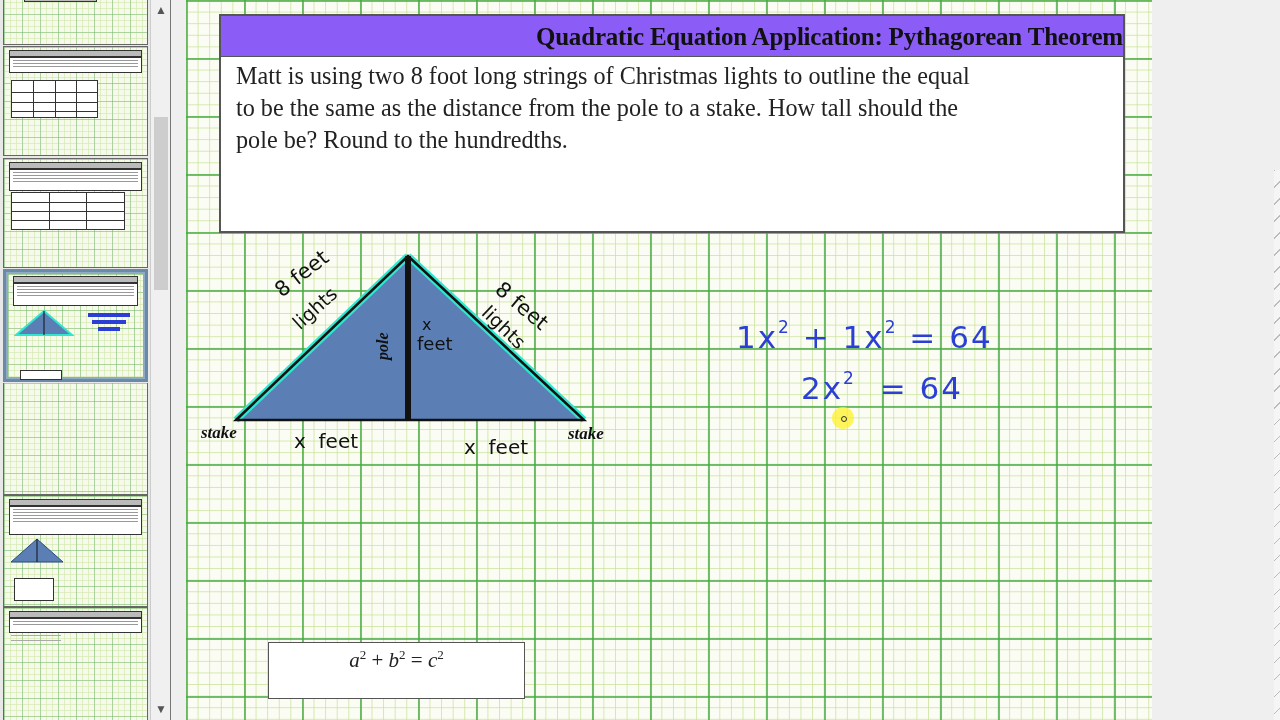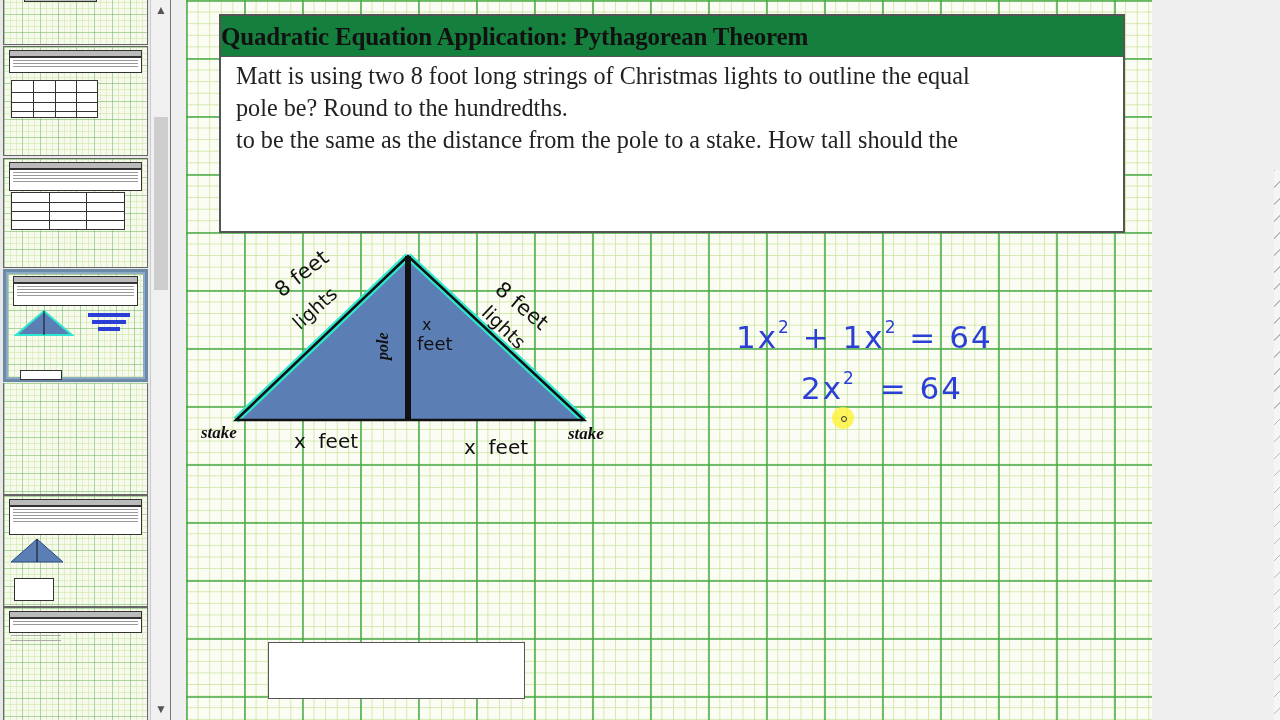--- a/index.html
+++ b/index.html
@@ -35,21 +35,21 @@
   #thumb-scroll { position:absolute; left:150px; top:0; width:20px; height:720px; background:#f0f0f0; border-left:1px solid #ccc; }
   #thumb-scroll .thumb-bar { position:absolute; left:3px; width:14px; top:117px; height:173px; background:#cdcdcd; }
   #thumb-scroll .arrow { position:absolute; left:0; width:20px; text-align:center; font-size:12px; color:#555; }
   #splitter { position:absolute; left:170px; top:0; width:16px; height:720px; background:#efefef; border-left:1px solid #777; }
   #page { position:absolute; left:186px; top:0; width:966px; height:720px; }
   #right-gap { position:absolute; left:1152px; top:0; width:128px; height:720px; background:#efefef; }
   #right-edge { position:absolute; left:1274px; top:170px; width:6px; height:550px;
     background:repeating-linear-gradient(135deg, #bbb 0 1px, #f5f5f5 1px 12px); }
   
   #problem { position:absolute; left:33px; top:14px; width:906px; height:219px; border:2px solid #555; background:#fff; box-sizing:border-box; }
-  #problem .title { height:40px; background:#15803d; border-bottom:1.5px solid #555; text-align:left; font-family:"Liberation Serif", serif; font-weight:bold; font-size:25px; line-height:42px; color:#111; letter-spacing:-0.2px; }
+  #problem .title { height:40px; background:#8b5cf6; border-bottom:1.5px solid #555; text-align:right; font-family:"Liberation Serif", serif; font-weight:bold; font-size:25px; line-height:42px; color:#111; letter-spacing:-0.2px; }
   #problem .body { padding:3px 14px 0 15px; font-family:"Liberation Serif", serif; font-size:24.2px; line-height:32.2px; color:#222; }
   
   #diagram { position:absolute; left:0; top:245px; width:460px; height:230px; }
   .hw { font-family:"DejaVu Sans", sans-serif; color:#111; position:absolute; white-space:nowrap; }
   .lbl { font-family:"Liberation Serif", serif; font-style:italic; font-weight:bold; color:#111; position:absolute; font-size:17px; }
   
   .eq { position:absolute; font-family:"DejaVu Sans", sans-serif; color:#2b3fd6; font-size:31px; white-space:nowrap; letter-spacing:2px; }
   .eq sup { font-size:17px; position:relative; top:-4px; }
   #cursor { position:absolute; left:832px; top:407px; width:22px; height:22px; border-radius:50%; background:rgba(255,240,40,0.75); }
   #cursor::after { content:""; position:absolute; left:9px; top:9px; width:4px; height:4px; border:1px solid #333; border-radius:50%; }
@@ -159,22 +159,22 @@
   <div class="arrow" style="top:702px;">▼</div>
 </div>
 <div id="splitter"></div>
 
 <div id="page" class="grid">
 
   <div id="problem">
     <div class="title">Quadratic Equation Application: Pythagorean Theorem</div>
     <div class="body">
       <div>Matt is using two 8 foot long strings of Christmas lights to outline the equal</div>
+      <div>to be the same as the distance from the pole to a stake. How tall should the</div>
       <div>pole be?  Round to the hundredths.</div>
-      <div>to be the same as the distance from the pole to a stake. How tall should the</div>
     </div>
   </div>
 
   <div id="diagram">
     <svg width="460" height="230" style="position:absolute;left:0;top:0;">
       <polygon points="50,175 222,11 398,175" fill="#5b7fb5"></polygon>
       <line x1="50" y1="175" x2="222" y2="11" stroke="#2fe6d0" stroke-width="7"></line>
       <line x1="222" y1="11" x2="398" y2="175" stroke="#2fe6d0" stroke-width="7"></line>
       <polygon points="50,175 222,11 398,175" fill="none" stroke="#111" stroke-width="2.5"></polygon>
       <line x1="222" y1="11" x2="222" y2="175" stroke="#111" stroke-width="6"></line>
@@ -196,18 +196,25 @@
     <span>1x</span><sup>2</sup>
     <span>+ 1x</span><sup>2</sup>
     <span>= 64</span>
   </div>
   <div class="eq" style="left:615px;top:370px;">
     <span>2x</span><sup>2</sup>
     &nbsp;<span>= 64</span>
   </div>
 
   <div id="formula">
+    <div class="f-eq">
+      <span>a</span><sup>2</sup>
+      <span style="font-style:normal;"> + </span>
+      <span>b</span><sup>2</sup>
+      <span style="font-style:normal;"> = </span>
+      <span>c</span><sup>2</sup>
+    </div>
   </div>
 </div>
 
 <div id="cursor"></div>
 <div id="right-gap"></div>
 <div id="right-edge"></div>
 
 </body></html>

